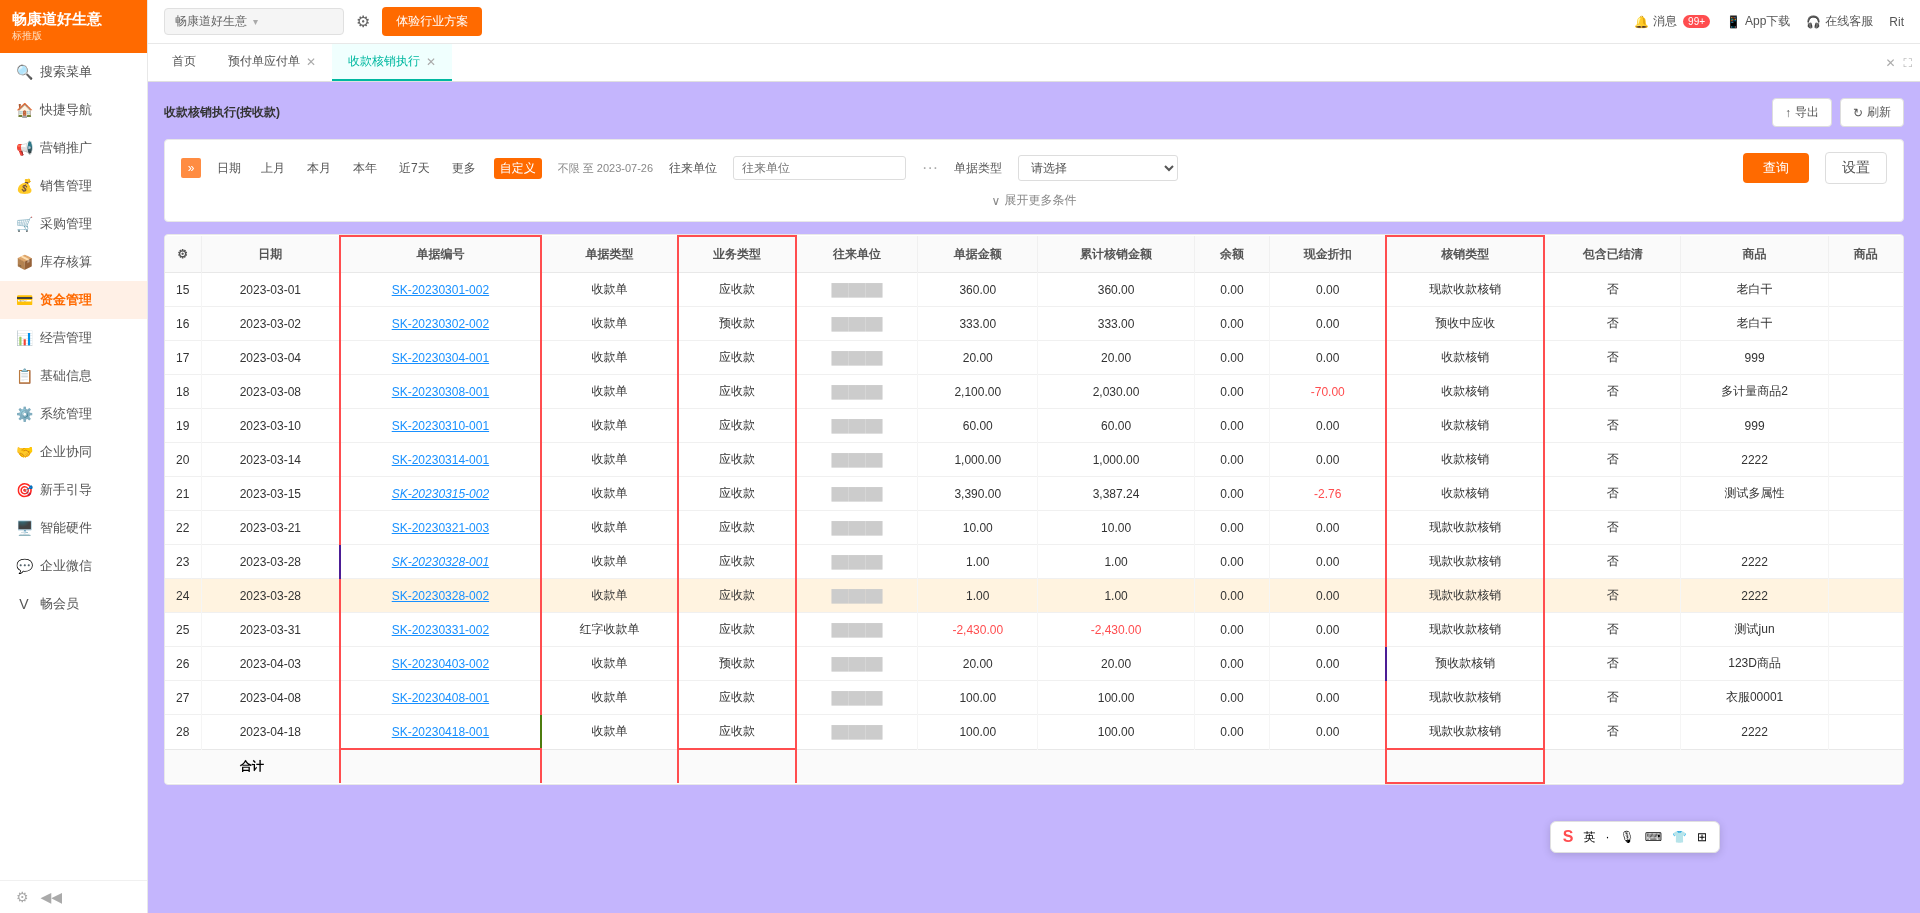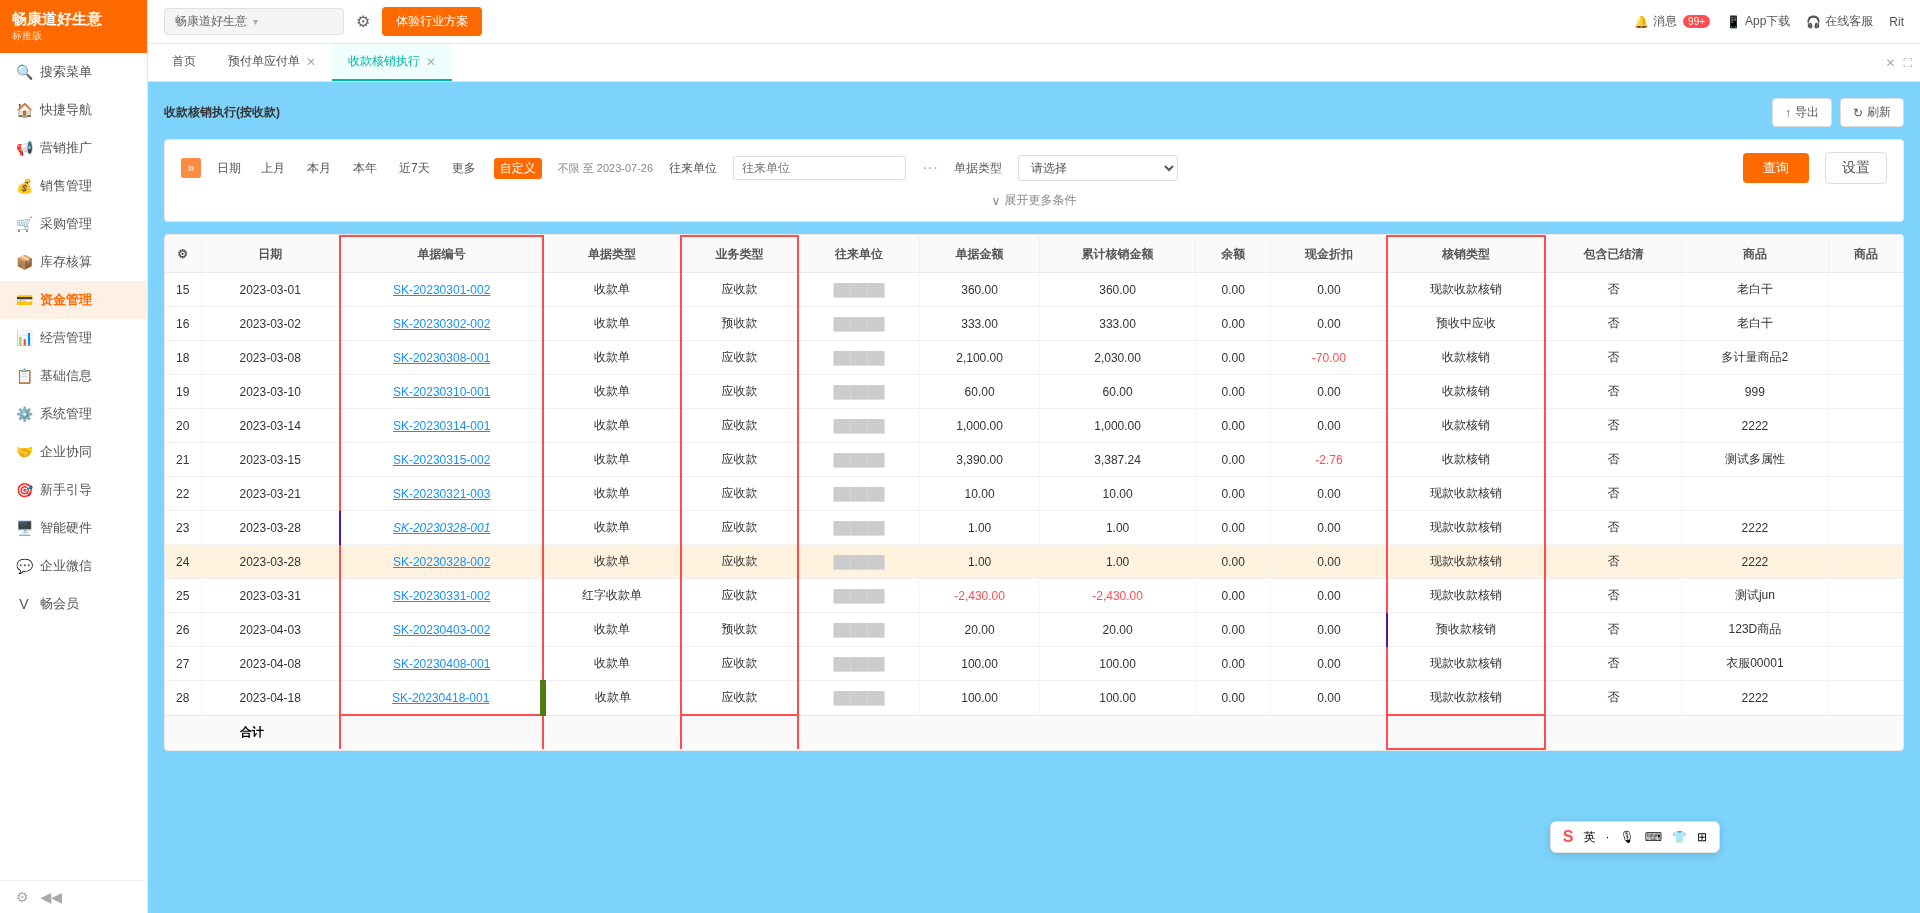--- a/index.html
+++ b/index.html
@@ -144,21 +144,21 @@
     }
     .tabbar-right {
       margin-left: auto;
       display: flex;
       align-items: center;
       gap: 8px;
       color: #aaa;
     }
 
     
-    .content { flex: 1; overflow: auto; padding: 16px; background: #7dd3fc; }
+    .content { flex: 1; overflow: auto; padding: 16px; background: #c4b5fd; }
 
     
     .page-title {
       font-size: 18px;
       font-weight: bold;
       color: #333;
       margin-bottom: 12px;
       display: flex;
       justify-content: space-between;
       align-items: center;
@@ -583,20 +583,36 @@
       <td class="">333.00</td>
       <td class="">333.00</td>
       <td>0.00</td>
       <td class="">0.00</td>
       <td style="border-left:2px solid #ff4d4f;border-right:2px solid #ff4d4f;">预收中应收</td>
       <td>否</td>
       <td>老白干</td>
       <td></td>
     </tr>
               <tr>
+      <td>17</td>
+      <td>2023-03-04</td>
+      <td style="border-left:2px solid #ff4d4f;border-right:2px solid #ff4d4f;"><a class="td-link">SK-20230304-001</a></td>
+      <td>收款单</td>
+      <td style="border-left:2px solid #ff4d4f;border-right:2px solid #ff4d4f;">应收款</td>
+      <td style="color:#ccc">██████</td>
+      <td class="">20.00</td>
+      <td class="">20.00</td>
+      <td>0.00</td>
+      <td class="">0.00</td>
+      <td style="border-left:2px solid #ff4d4f;border-right:2px solid #ff4d4f;">收款核销</td>
+      <td>否</td>
+      <td>999</td>
+      <td></td>
+    </tr>
+              <tr>
       <td>18</td>
       <td>2023-03-08</td>
       <td style="border-left:2px solid #ff4d4f;border-right:2px solid #ff4d4f;"><a class="td-link">SK-20230308-001</a></td>
       <td>收款单</td>
       <td style="border-left:2px solid #ff4d4f;border-right:2px solid #ff4d4f;">应收款</td>
       <td style="color:#ccc">██████</td>
       <td class="">2,100.00</td>
       <td class="">2,030.00</td>
       <td>0.00</td>
       <td class="td-red">-70.00</td>
@@ -633,21 +649,21 @@
       <td>0.00</td>
       <td class="">0.00</td>
       <td style="border-left:2px solid #ff4d4f;border-right:2px solid #ff4d4f;">收款核销</td>
       <td>否</td>
       <td>2222</td>
       <td></td>
     </tr>
               <tr>
       <td>21</td>
       <td>2023-03-15</td>
-      <td style="border-left:2px solid #ff4d4f;border-right:2px solid #ff4d4f;"><a class="td-link">SK-20230315-002</a></td>
+      <td style="border-left:2px solid #ff4d4f;border-right:2px solid #ff4d4f;font-style:italic;"><a class="td-link">SK-20230315-002</a></td>
       <td>收款单</td>
       <td style="border-left:2px solid #ff4d4f;border-right:2px solid #ff4d4f;">应收款</td>
       <td style="color:#ccc">██████</td>
       <td class="">3,390.00</td>
       <td class="">3,387.24</td>
       <td>0.00</td>
       <td class="td-red">-2.76</td>
       <td style="border-left:2px solid #ff4d4f;border-right:2px solid #ff4d4f;">收款核销</td>
       <td>否</td>
       <td>测试多属性</td>
@@ -745,21 +761,21 @@
       <td>0.00</td>
       <td class="">0.00</td>
       <td style="border-left:2px solid #ff4d4f;border-right:2px solid #ff4d4f;">现款收款核销</td>
       <td>否</td>
       <td>衣服00001</td>
       <td></td>
     </tr>
               <tr>
       <td>28</td>
       <td>2023-04-18</td>
-      <td style="border-left:2px solid #ff4d4f;border-right:6px solid #4d7c0f;border-bottom:2px solid #ff4d4f;"><a class="td-link">SK-20230418-001</a></td>
+      <td style="border-left:2px solid #ff4d4f;border-right:2px solid #4d7c0f;border-bottom:2px solid #ff4d4f;"><a class="td-link">SK-20230418-001</a></td>
       <td>收款单</td>
       <td style="border-left:2px solid #ff4d4f;border-right:2px solid #ff4d4f;border-bottom:2px solid #ff4d4f;">应收款</td>
       <td style="color:#ccc">██████</td>
       <td class="">100.00</td>
       <td class="">100.00</td>
       <td>0.00</td>
       <td class="">0.00</td>
       <td style="border-left:2px solid #ff4d4f;border-right:2px solid #ff4d4f;border-bottom:2px solid #ff4d4f;">现款收款核销</td>
       <td>否</td>
       <td>2222</td>

